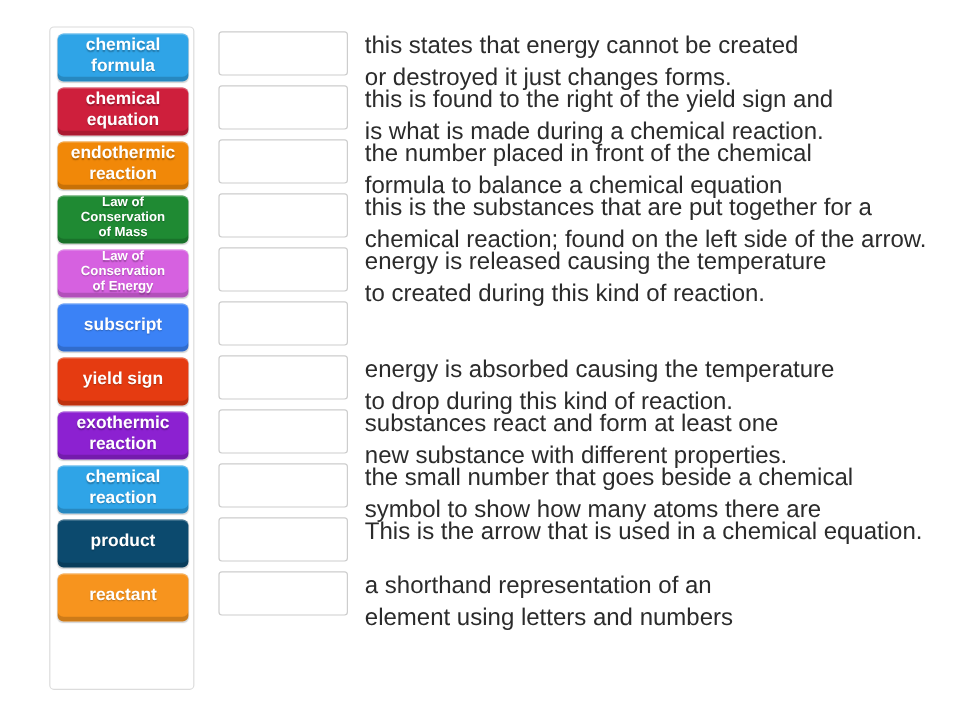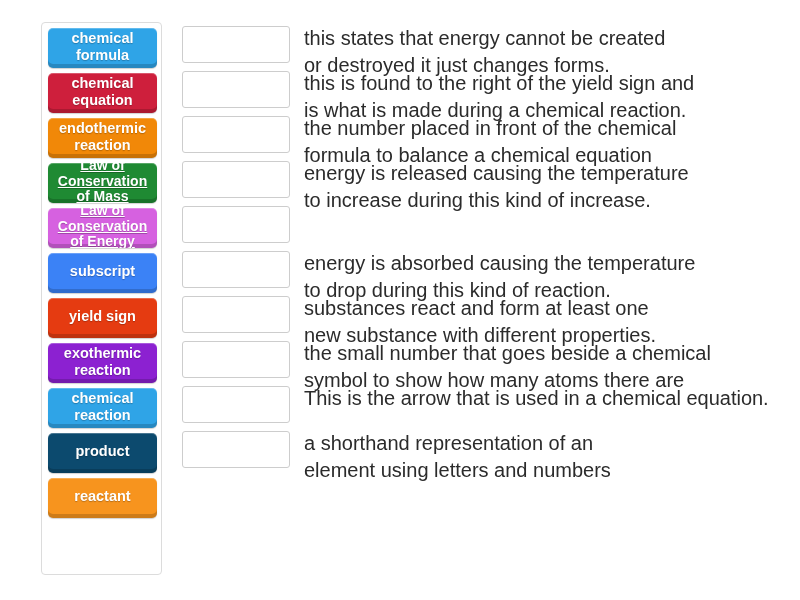--- a/index.html
+++ b/index.html
@@ -58,21 +58,21 @@
   }
   .tile:last-child { margin-bottom: 0; }
 
   .tile .tile-label {
     display: block;
     width: 100%;
     padding-bottom: 3px;
   }
 
   .fs-15 { font-size: 14.5px; }
-  .fs-10 { font-size: 14px; text-decoration: underline; }
+  .fs-10 { font-size: 11px; }
 
   
   #match-rows {
     position: absolute;
     left: 182px;
     top: 22px;
     width: 600px;
   }
 
   .match-row {
@@ -161,22 +161,27 @@
         <div class="definition">this is found to the right of the yield sign and
 is what is made during a chemical reaction.</div>
       </div>
       <div class="match-row">
         <div class="dropzone"></div>
         <div class="definition">the number placed in front of the chemical
 formula to balance a chemical equation</div>
       </div>
       <div class="match-row">
         <div class="dropzone"></div>
+        <div class="definition">this is the substances that are put together for a
+chemical reaction; found on the left side of the arrow.</div>
+      </div>
+      <div class="match-row">
+        <div class="dropzone"></div>
         <div class="definition">energy is released causing the temperature
-to increase during this kind of increase.</div>
+to created during this kind of reaction.</div>
       </div>
       <div class="match-row">
         <div class="dropzone"></div>
       </div>
       <div class="match-row">
         <div class="dropzone"></div>
         <div class="definition">energy is absorbed causing the temperature
 to drop during this kind of reaction.</div>
       </div>
       <div class="match-row">

